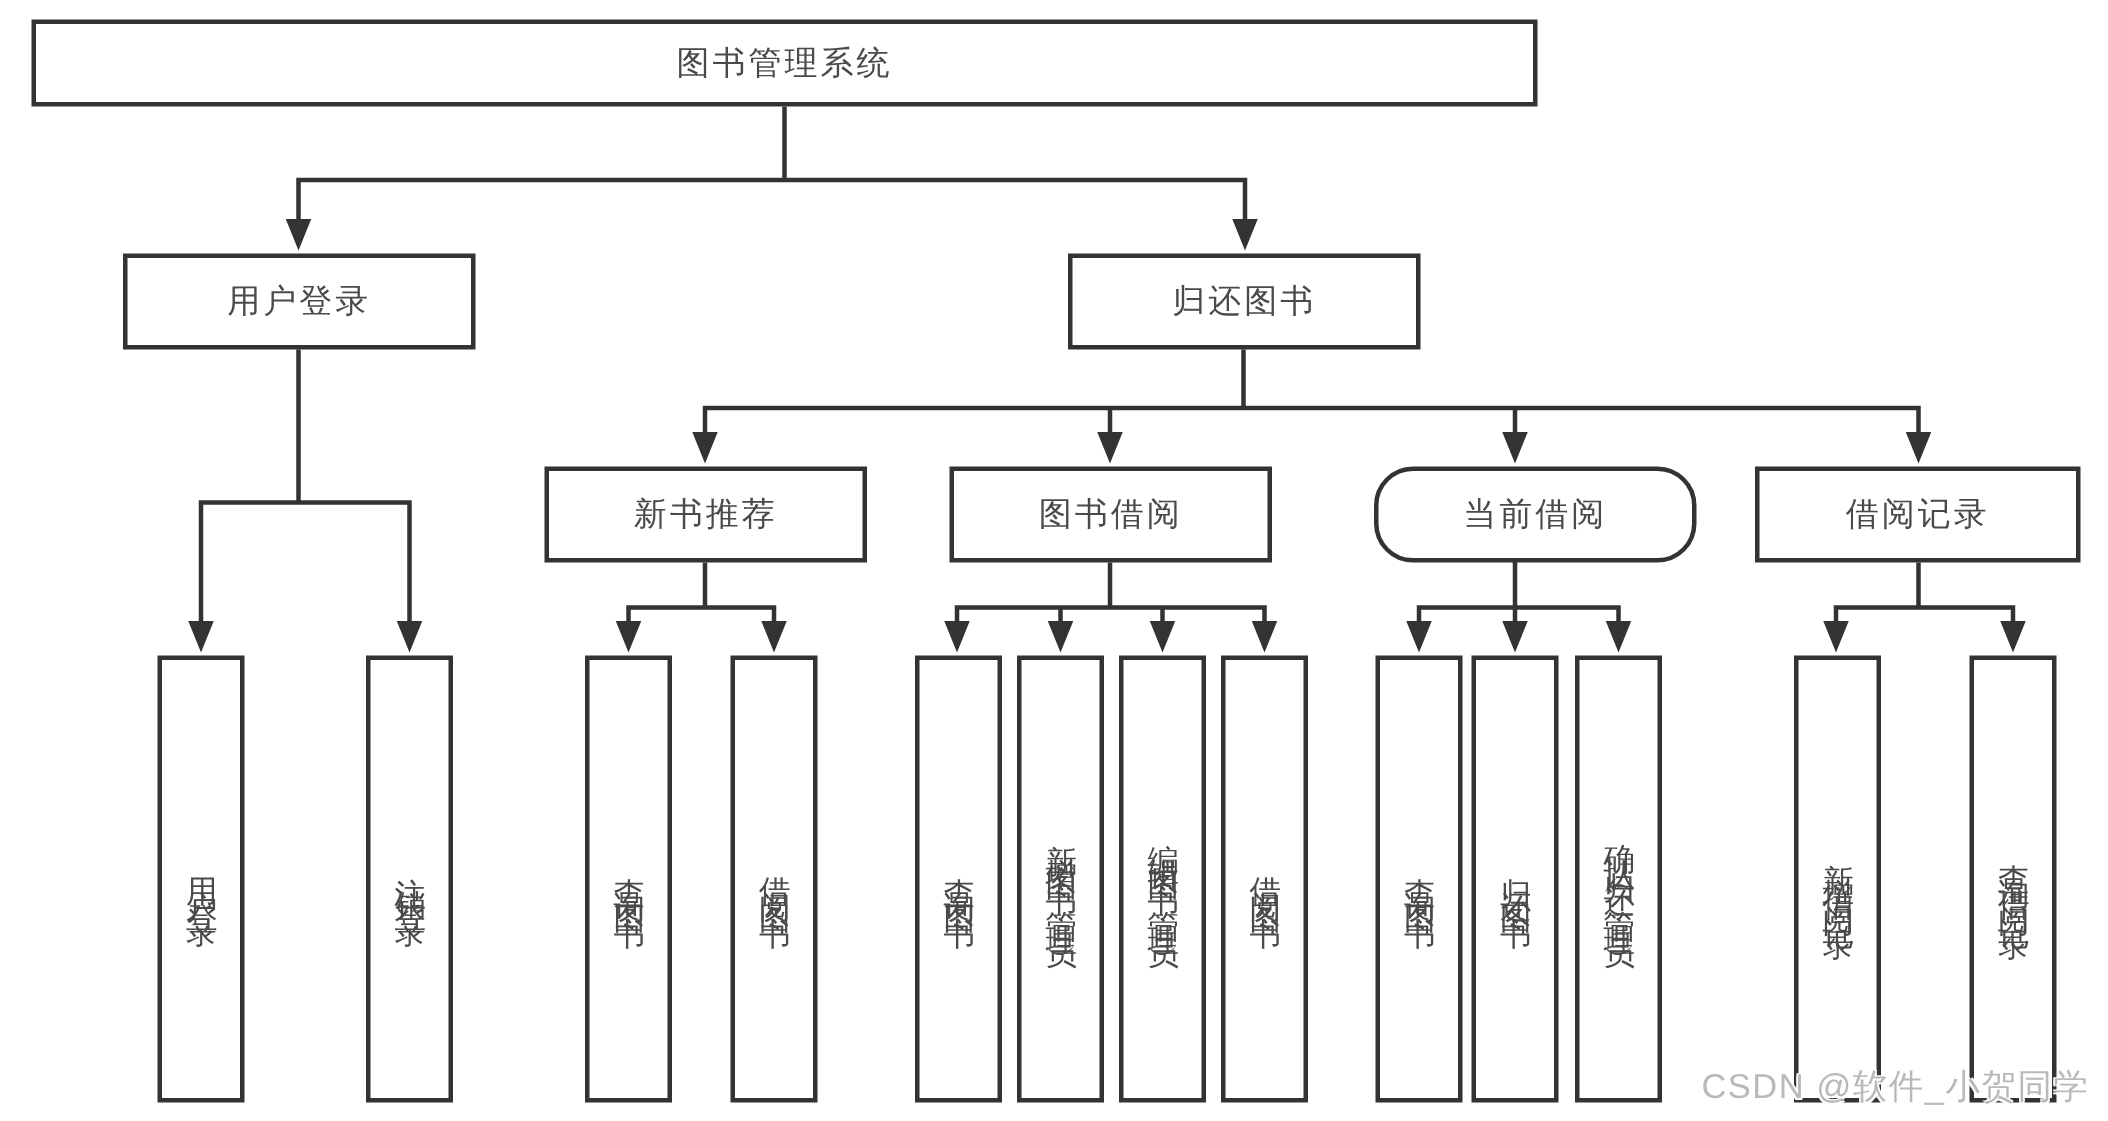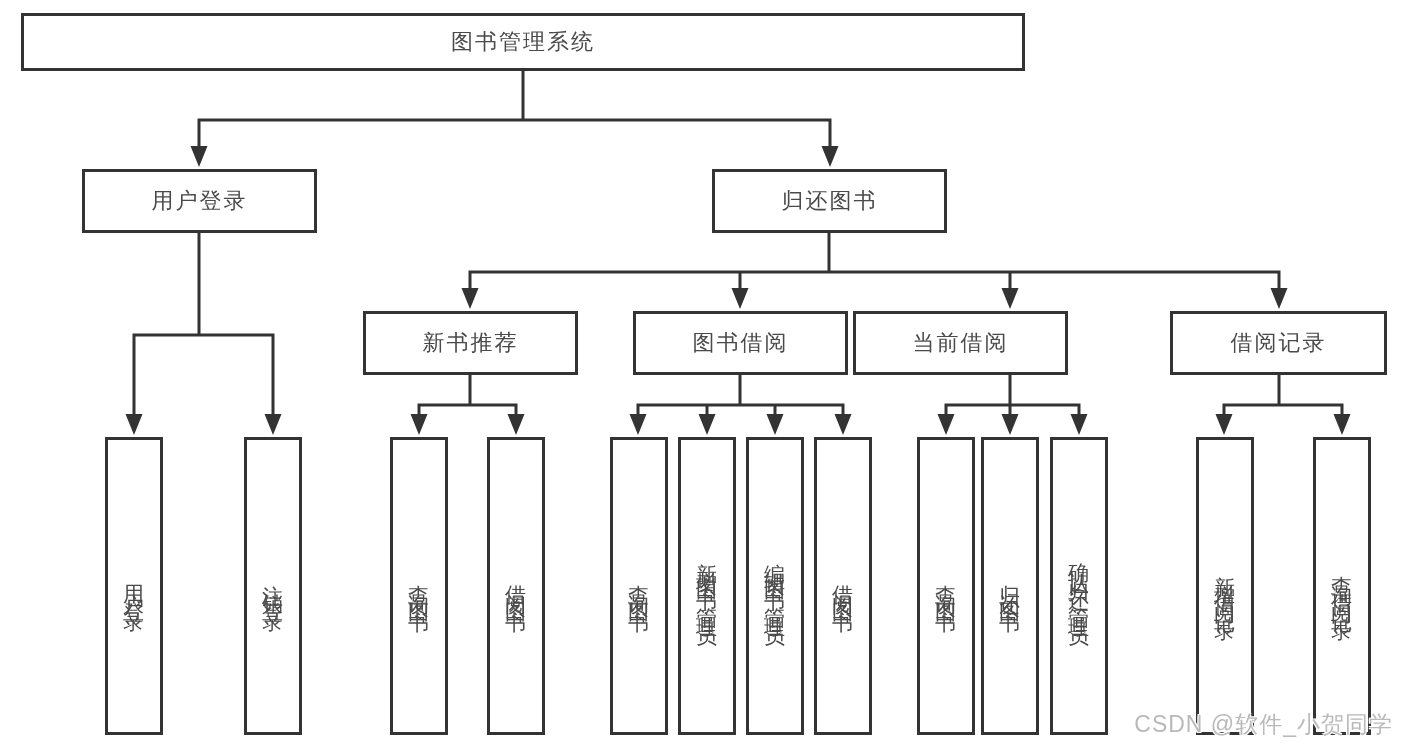--- a/index.html
+++ b/index.html
@@ -90,21 +90,21 @@
       M1333.5 414 h17 L1342 435 Z"></path>
   </svg>
 
   <div class="node" style="left:21px; top:13px; width:1004px; height:58px;">图书管理系统</div>
 
   <div class="node" style="left:82px; top:169px; width:235px; height:64px;">用户登录</div>
   <div class="node" style="left:712px; top:169px; width:235px; height:64px;">归还图书</div>
 
   <div class="node" style="left:633px; top:311px; width:215px; height:64px;">图书借阅</div>
   <div class="node" style="left:363px; top:311px; width:215px; height:64px;">新书推荐</div>
-  <div class="node" style="left:853px; top:311px; width:215px; height:64px;">当前借阅</div>
+  <div class="node" style="left:916px; top:311px; width:215px; height:64px;border-radius:26px;">当前借阅</div>
   <div class="node" style="left:1170px; top:311px; width:217px; height:64px;">借阅记录</div>
 
   <div class="node leaf" style="left:105px; top:437px; width:58px; height:298px;">用户登录</div>
   <div class="node leaf" style="left:244px; top:437px; width:58px; height:298px;">注销登录</div>
 
   <div class="node leaf" style="left:390px; top:437px; width:58px; height:298px;">查询图书</div>
   <div class="node leaf" style="left:487px; top:437px; width:58px; height:298px;">借阅图书</div>
 
   <div class="node leaf" style="left:610px; top:437px; width:58px; height:298px;">查询图书</div>
   <div class="node leaf" style="left:678px; top:437px; width:58px; height:298px;">新增图书（管理员）</div>

